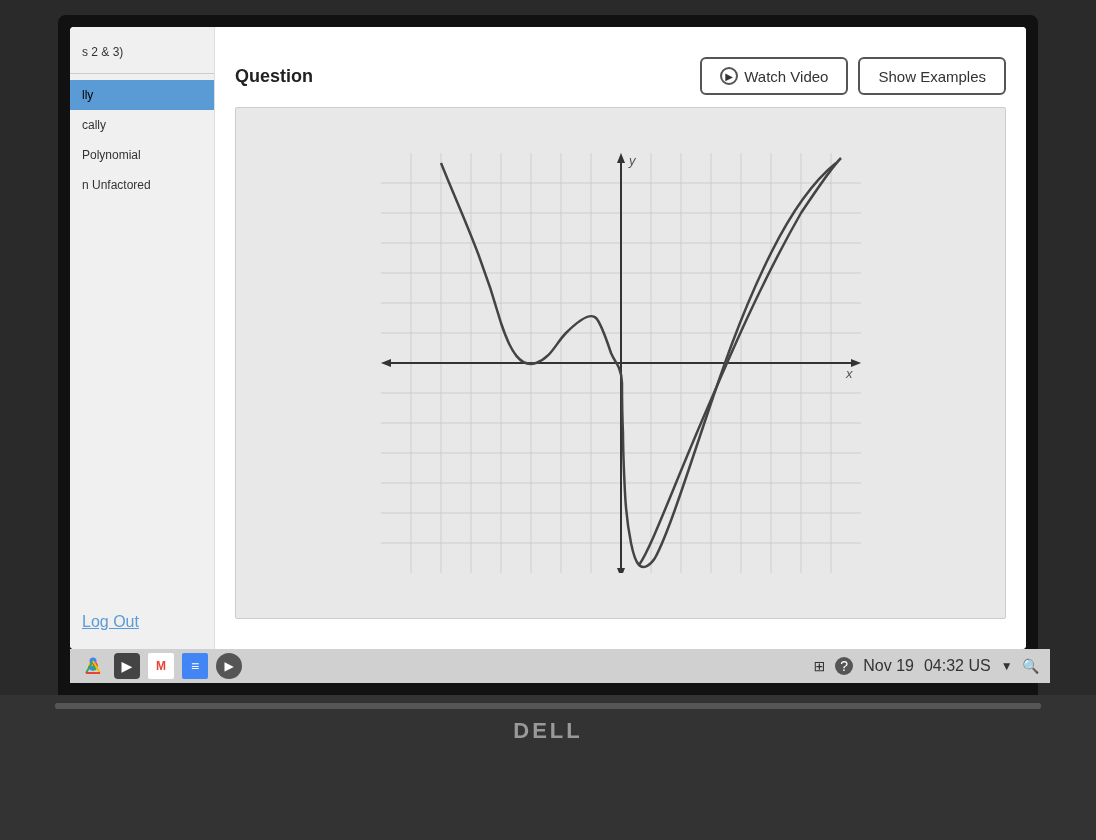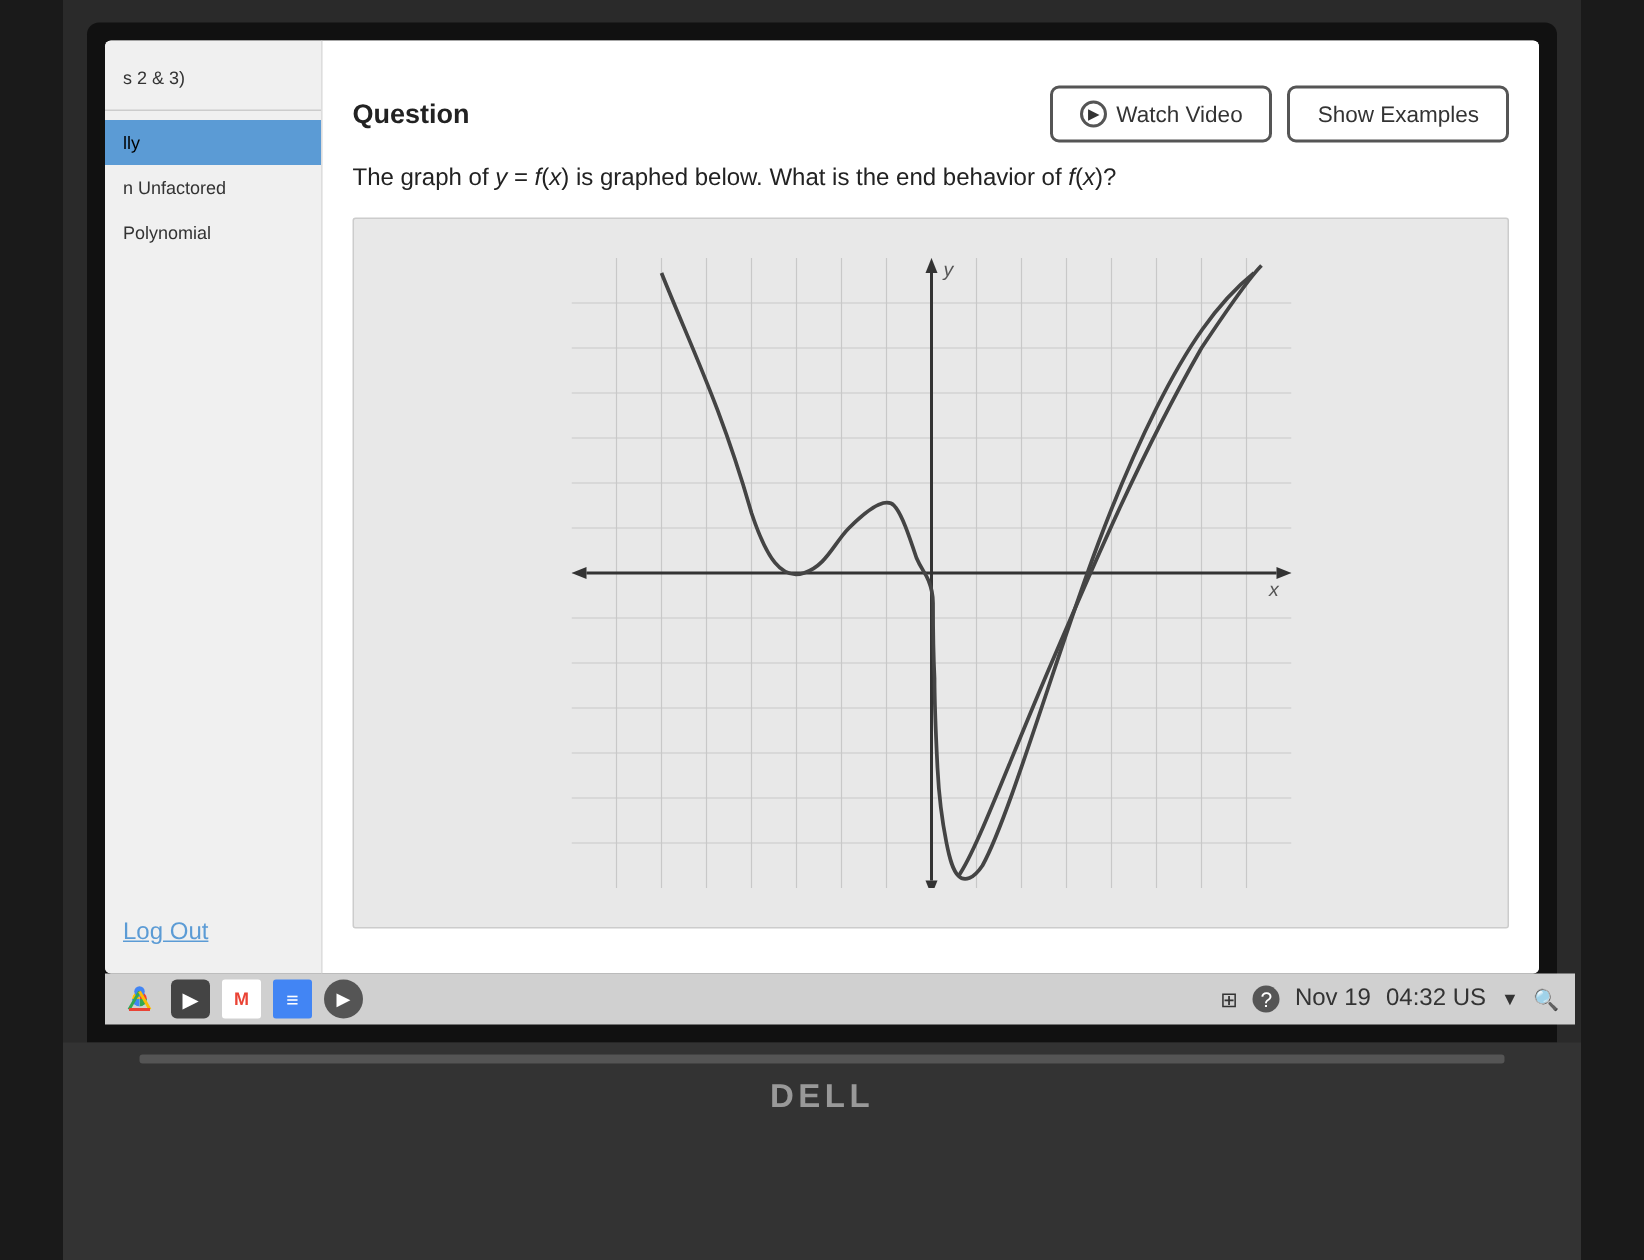--- a/index.html
+++ b/index.html
@@ -11,21 +11,21 @@
       display: flex;
       flex-direction: column;
       align-items: center;
       justify-content: flex-start;
       font-family: Arial, sans-serif;
       overflow: hidden;
     }
 
     
     .laptop-frame {
-      width: 1012px;
+      width: 1096px;
       height: 840px;
       background: #2a2a2a;
       display: flex;
       flex-direction: column;
       align-items: center;
       position: relative;
     }
 
     
     .screen-bezel {
@@ -254,24 +254,27 @@
 
       <div class="sidebar">
         <div class="sidebar-item">
           <span class="sidebar-item-label">s 2 &amp; 3)</span>
         </div>
         <div class="sidebar-divider"></div>
         <div class="sidebar-item active">
           <span class="sidebar-item-label">lly</span>
         </div>
         <div class="sidebar-item">
-          <span class="sidebar-item-label">n Unfactored</span>
+          <span class="sidebar-item-label">cally</span>
         </div>
         <div class="sidebar-item">
           <span class="sidebar-item-label">Polynomial</span>
+        </div>
+        <div class="sidebar-item">
+          <span class="sidebar-item-label">n Unfactored</span>
         </div>
         <div class="sidebar-bottom">
           <span class="log-out-link">Log Out</span>
         </div>
       </div>
 
       <div class="main-content">
 
         <div class="header-row">
           <span class="question-label">Question</span>
@@ -279,23 +282,20 @@
             <button class="btn-watch-video">
               <span class="play-circle">▶</span>
               <span>Watch Video</span>
             </button>
             <button class="btn-show-examples">
               <span>Show Examples</span>
             </button>
           </div>
         </div>
 
-        <div class="question-text">
-          The graph of <em>y</em> = <em>f</em>(<em>x</em>) is graphed below. What is the end behavior of <em>f</em>(<em>x</em>)?
-        </div>
 
         <div class="graph-container">
           <svg class="graph-svg" viewBox="0 0 480 420" xmlns="http://www.w3.org/2000/svg">
 
             <rect width="480" height="420" fill="#e8e8e8"></rect>
 
             <g stroke="#c8c8c8" stroke-width="0.8">
               <line x1="30" y1="0" x2="30" y2="420"></line>
               <line x1="60" y1="0" x2="60" y2="420"></line>
               <line x1="90" y1="0" x2="90" y2="420"></line>

